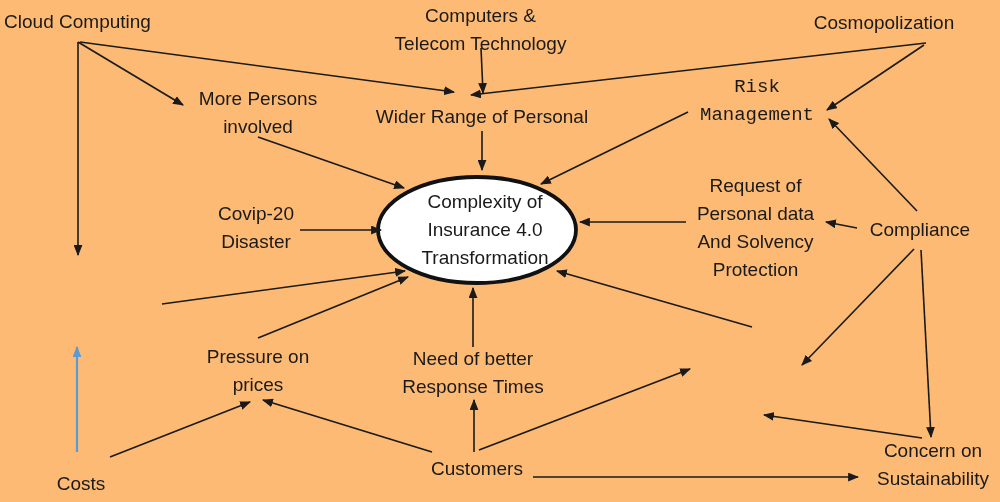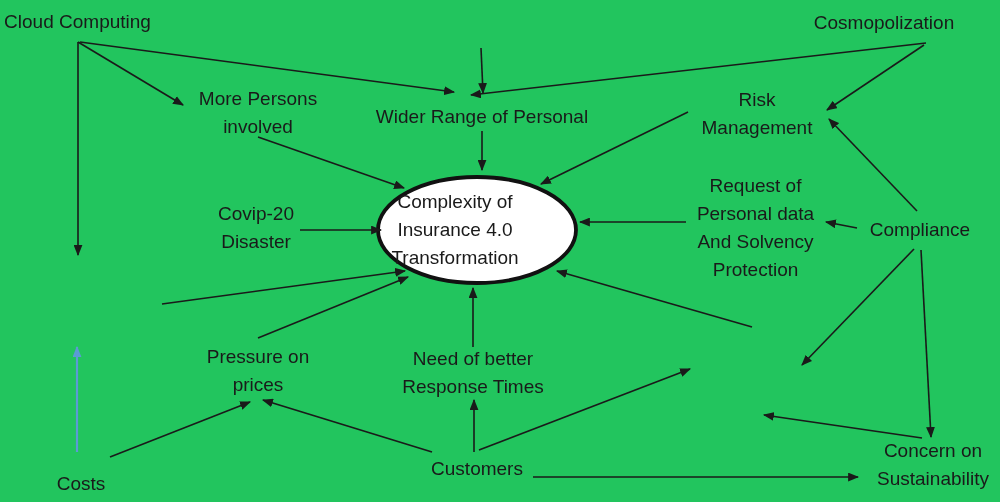--- a/index.html
+++ b/index.html
@@ -1,19 +1,19 @@
 <!DOCTYPE html>
 <html><head>
 <meta charset="utf-8">
 <style>
   html,body{margin:0;padding:0;background:#ffffff;}
   .stage{
     position:relative;
     width:1000px;height:502px;
-    background:#22c55e;
+    background:#fdba74;
     font-family:"Liberation Sans", sans-serif;
     color:#1a1a1a;
     overflow:hidden;
   }
   .arrow-layer{position:absolute;left:0;top:0;width:1000px;height:502px;}
   .node{
     position:absolute;
     font-size:19px;
     line-height:28px;
     text-align:center;
@@ -66,35 +66,37 @@
       <line x1="479" y1="450" x2="690" y2="369" marker-end="url(#ah)"></line>
       <line x1="533" y1="477" x2="858" y2="477" marker-end="url(#ah)"></line>
       <line x1="922" y1="438" x2="764" y2="415" marker-end="url(#ah)"></line>
     </g>
 
     <line x1="77" y1="452" x2="77" y2="347" stroke="#5b9bd5" stroke-width="2.2" marker-end="url(#ahb)"></line>
   </svg>
 
   <div class="node" style="left:0px;top:8px;width:155px;">Cloud Computing</div>
 
+  <div class="node" style="left:378px;top:2px;width:205px;">Computers &amp;
+Telecom Technology</div>
 
   <div class="node" style="left:808px;top:9px;width:152px;">Cosmopolization</div>
 
   <div class="node" style="left:188px;top:85px;width:140px;">More Persons
 involved</div>
 
   <div class="node" style="left:372px;top:103px;width:220px;">Wider Range of Personal</div>
 
-  <div class="node" style="left:693px;top:86px;width:128px;">Risk
+  <div class="node" style="left:693px;top:73px;width:128px;font-family:Liberation Mono, monospace;">Risk
 Management</div>
 
   <div class="node" style="left:200px;top:200px;width:112px;">Covip-20
 Disaster</div>
 
-  <div class="node center-label" style="left:358px;top:188px;width:194px;">Complexity of
+  <div class="node center-label" style="left:388px;top:188px;width:194px;">Complexity of
 Insurance 4.0
 Transformation</div>
 
   <div class="node" style="left:688px;top:172px;width:135px;">Request of
 Personal data
 And Solvency
 Protection</div>
 
   <div class="node" style="left:862px;top:216px;width:116px;">Compliance</div>
 

